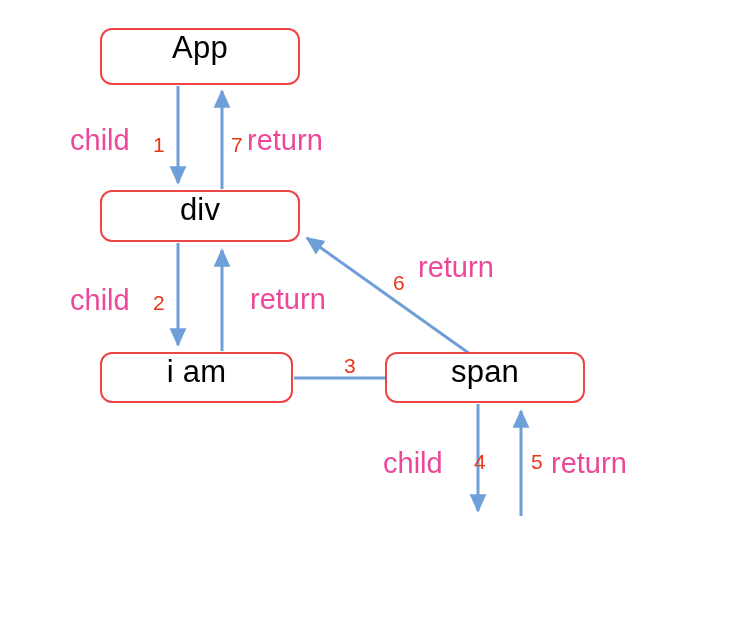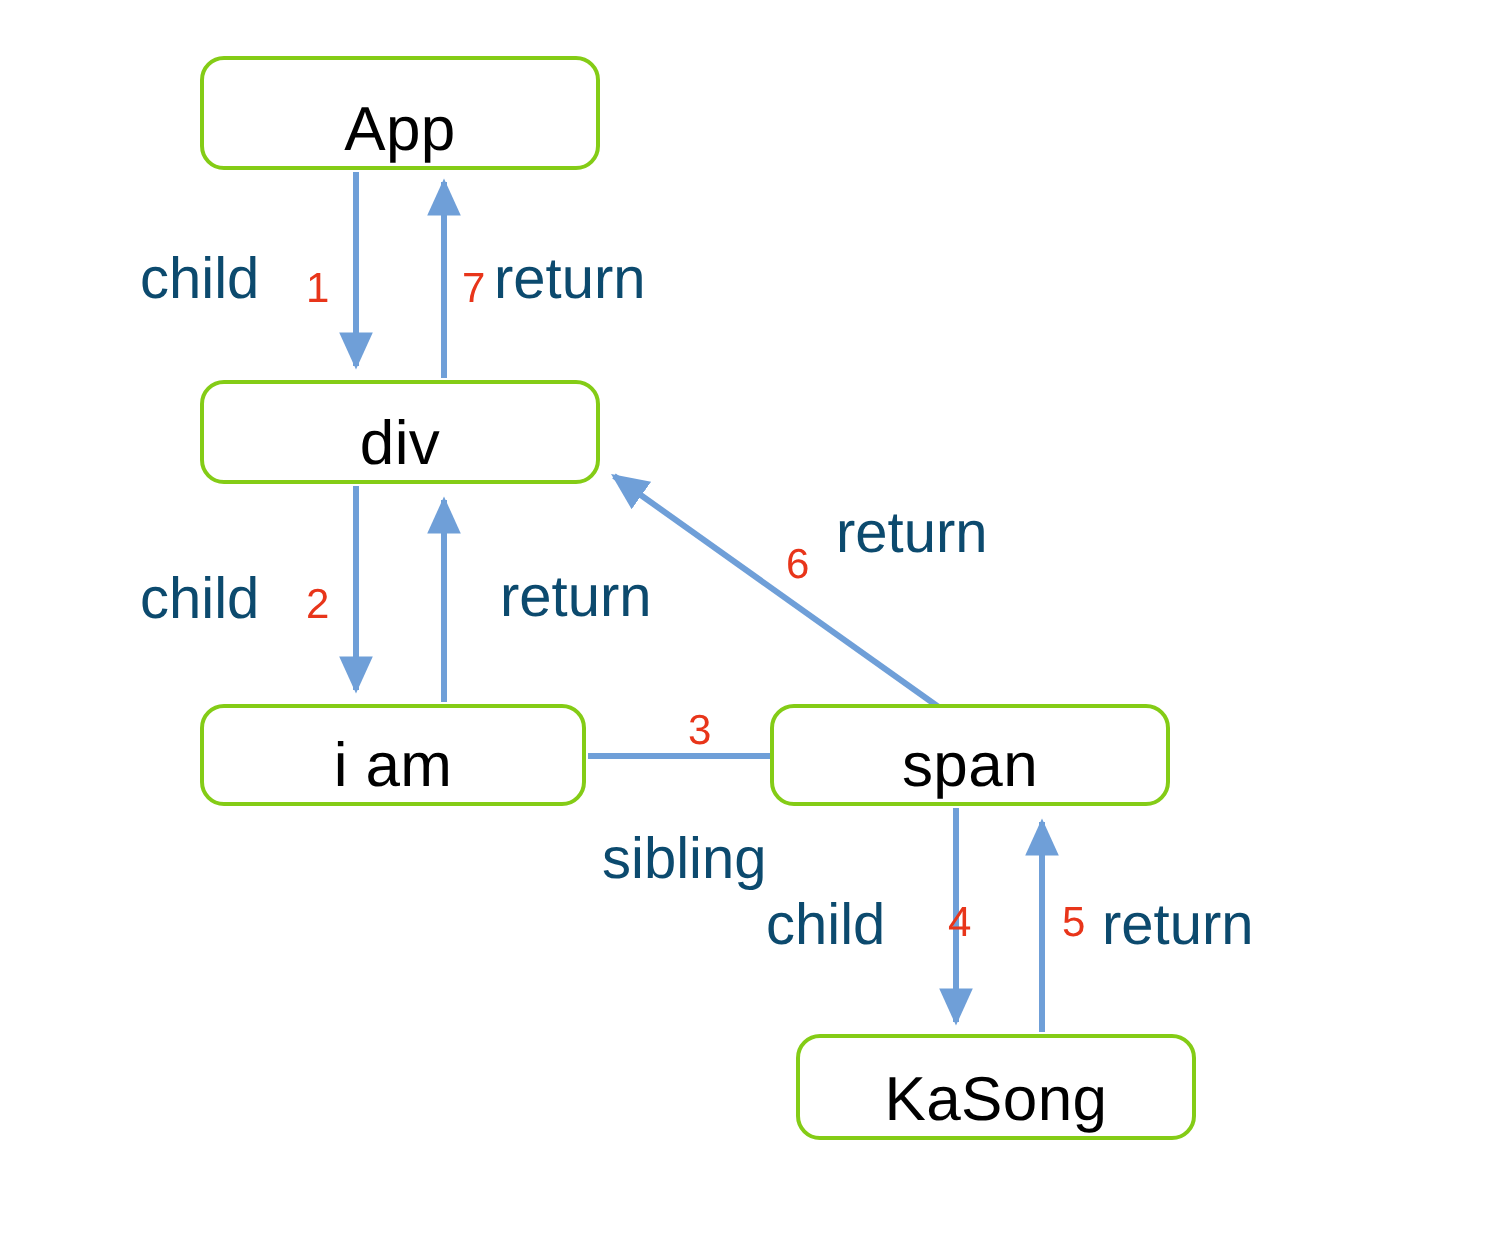--- a/index.html
+++ b/index.html
@@ -20,35 +20,35 @@
   #diagram-svg {
     position: absolute;
     left: 0;
     top: 0;
     width: 744px;
     height: 617px;
   }
   .node-box {
     position: absolute;
     box-sizing: border-box;
-    border: 2px solid #84cc16;
+    border: 2px solid #ef4444;
     border-radius: 12px;
     background: #ffffff;
     display: flex;
-    align-items: flex-end;
+    align-items: flex-start;
     justify-content: center;
     color: #000000;
     font-size: 31px;
     font-family: "Liberation Sans", sans-serif;
     letter-spacing: 0.2px;
     z-index: 3;
   }
   .edge-label {
     position: absolute;
-    color: #0c4a6e;
+    color: #ec4899;
     font-size: 29px;
     font-family: "Liberation Sans", sans-serif;
     white-space: nowrap;
     z-index: 4;
   }
   .step-num {
     position: absolute;
     color: #e8351a;
     font-size: 21px;
     font-family: "Liberation Sans", sans-serif;
@@ -110,37 +110,33 @@
   </div>
 
   <div class="node-box" style="left:100px; top:190px; width:200px; height:52px;">
     <span>div</span>
   </div>
 
   <div class="node-box" style="left:385px; top:352px; width:200px; height:51px;">
     <span>span</span>
   </div>
 
-  <div class="node-box" style="left:398px; top:517px; width:200px; height:53px;">
-    <span>KaSong</span>
-  </div>
 
   <div class="edge-label" style="left:70px; top:124px;">child</div>
   <div class="step-num" style="left:153px; top:133px;">1</div>
 
   <div class="step-num" style="left:231px; top:133px;">7</div>
   <div class="edge-label" style="left:247px; top:124px;">return</div>
 
   <div class="edge-label" style="left:70px; top:284px;">child</div>
   <div class="step-num" style="left:153px; top:291px;">2</div>
 
   <div class="edge-label" style="left:250px; top:283px;">return</div>
 
   <div class="step-num" style="left:344px; top:354px;">3</div>
-  <div class="edge-label" style="left:301px; top:414px;">sibling</div>
 
   <div class="edge-label" style="left:383px; top:447px;">child</div>
   <div class="step-num" style="left:474px; top:450px;">4</div>
 
   <div class="step-num" style="left:531px; top:450px;">5</div>
   <div class="edge-label" style="left:551px; top:447px;">return</div>
 
   <div class="step-num" style="left:393px; top:271px;">6</div>
   <div class="edge-label" style="left:418px; top:251px;">return</div>
 

